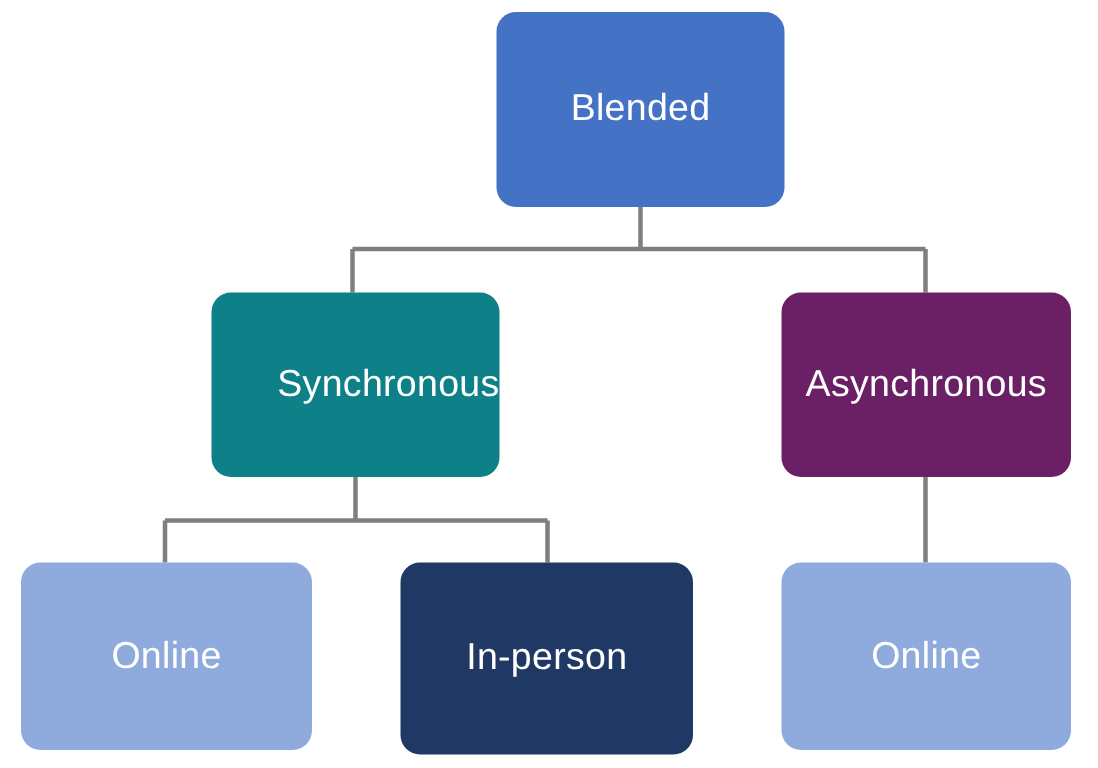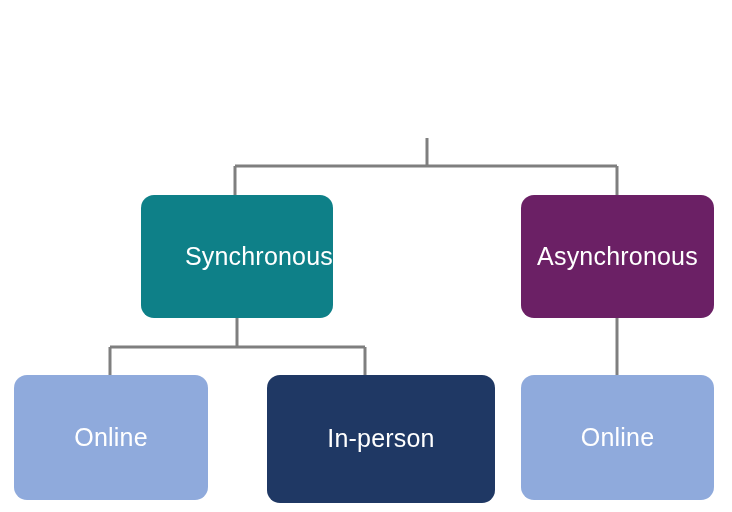--- a/index.html
+++ b/index.html
@@ -68,21 +68,21 @@
   
   #node-online-sync {
     left: 14px;
     top: 375px;
     width: 194px;
     height: 125px;
   }
   #node-inperson {
     left: 267px;
     top: 375px;
-    width: 228px;
+    width: 195px;
     height: 128px;
   }
   #node-online-async {
     left: 521px;
     top: 375px;
     width: 193px;
     height: 125px;
   }
 </style>
 </head>
@@ -100,20 +100,23 @@
 
       <path d="M 237 318 L 237 347"></path>
       <path d="M 110 347 L 365 347"></path>
       <path d="M 110 347 L 110 375"></path>
       <path d="M 365 347 L 365 375"></path>
 
       <path d="M 617 318 L 617 375"></path>
     </g>
   </svg>
 
+  <div class="node" id="node-blended" style="background:#4472C4">
+    <span class="node-label">Blended</span>
+  </div>
 
   <div class="node" id="node-synchronous" style="background:#0E8088">
     <span class="node-label">Synchronous</span>
   </div>
 
   <div class="node" id="node-asynchronous" style="background:#6B2065">
     <span class="node-label">Asynchronous</span>
   </div>
 
   <div class="node" id="node-online-sync" style="background:#8FAADC">

